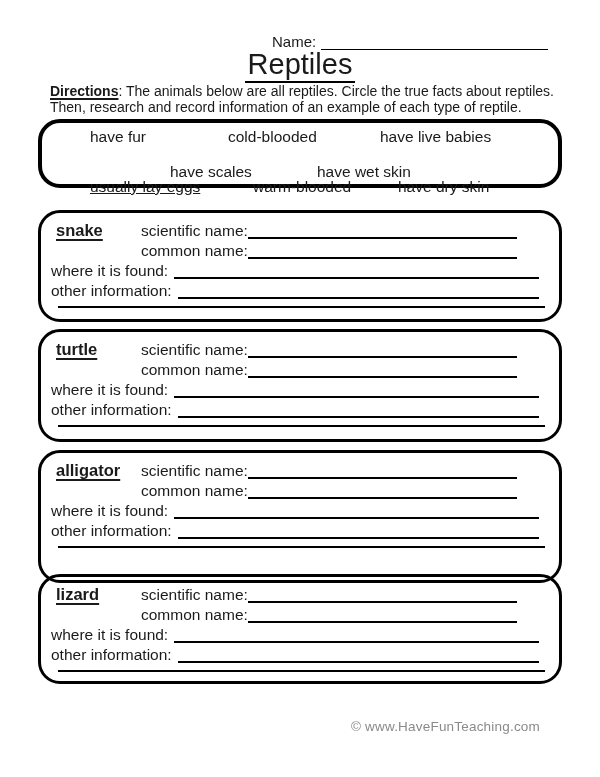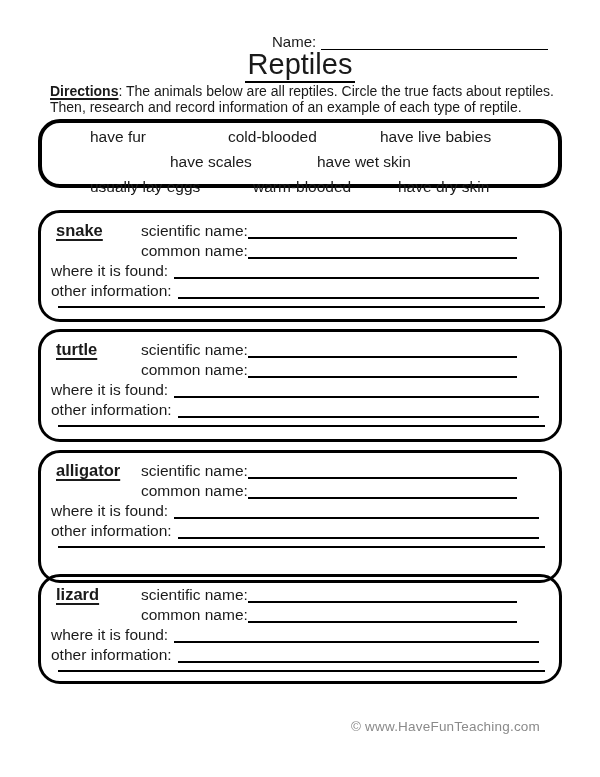--- a/index.html
+++ b/index.html
@@ -43,24 +43,24 @@
     text-underline-offset:2px;
   }
 
   
   .facts-box {
     position:absolute; left:38px; top:119px; width:524px; height:69px;
     border:4px solid #000; border-radius:22px;
     font-size:15.5px;
   }
   .fact { position:absolute; white-space:nowrap; }
-  .fr1 { top:5px; } .fr2 { top:30px; } .fr3 { top:55px; }
+  .fr1 { top:5px; } .fr2 { top:40px; } .fr3 { top:55px; }
   .f11 { left:48px; }  .f12 { left:186px; } .f13 { left:338px; }
   .f21 { left:128px; } .f22 { left:275px; }
-  .f31 { left:48px; }  .f32 { left:211px; } .f33 { left:356px; }
+  .f31 { left:48px;text-decoration:underline; }  .f32 { left:211px; } .f33 { left:356px; }
 
   
   .animal-box {
     position:absolute; left:38px; width:524px;
     border:3.5px solid #000; border-radius:22px;
     padding-top:7px;
     font-size:15.5px;
   }
   #box-snake     { top:210px; height:112px; }
   #box-turtle    { top:329px; height:113px; }

